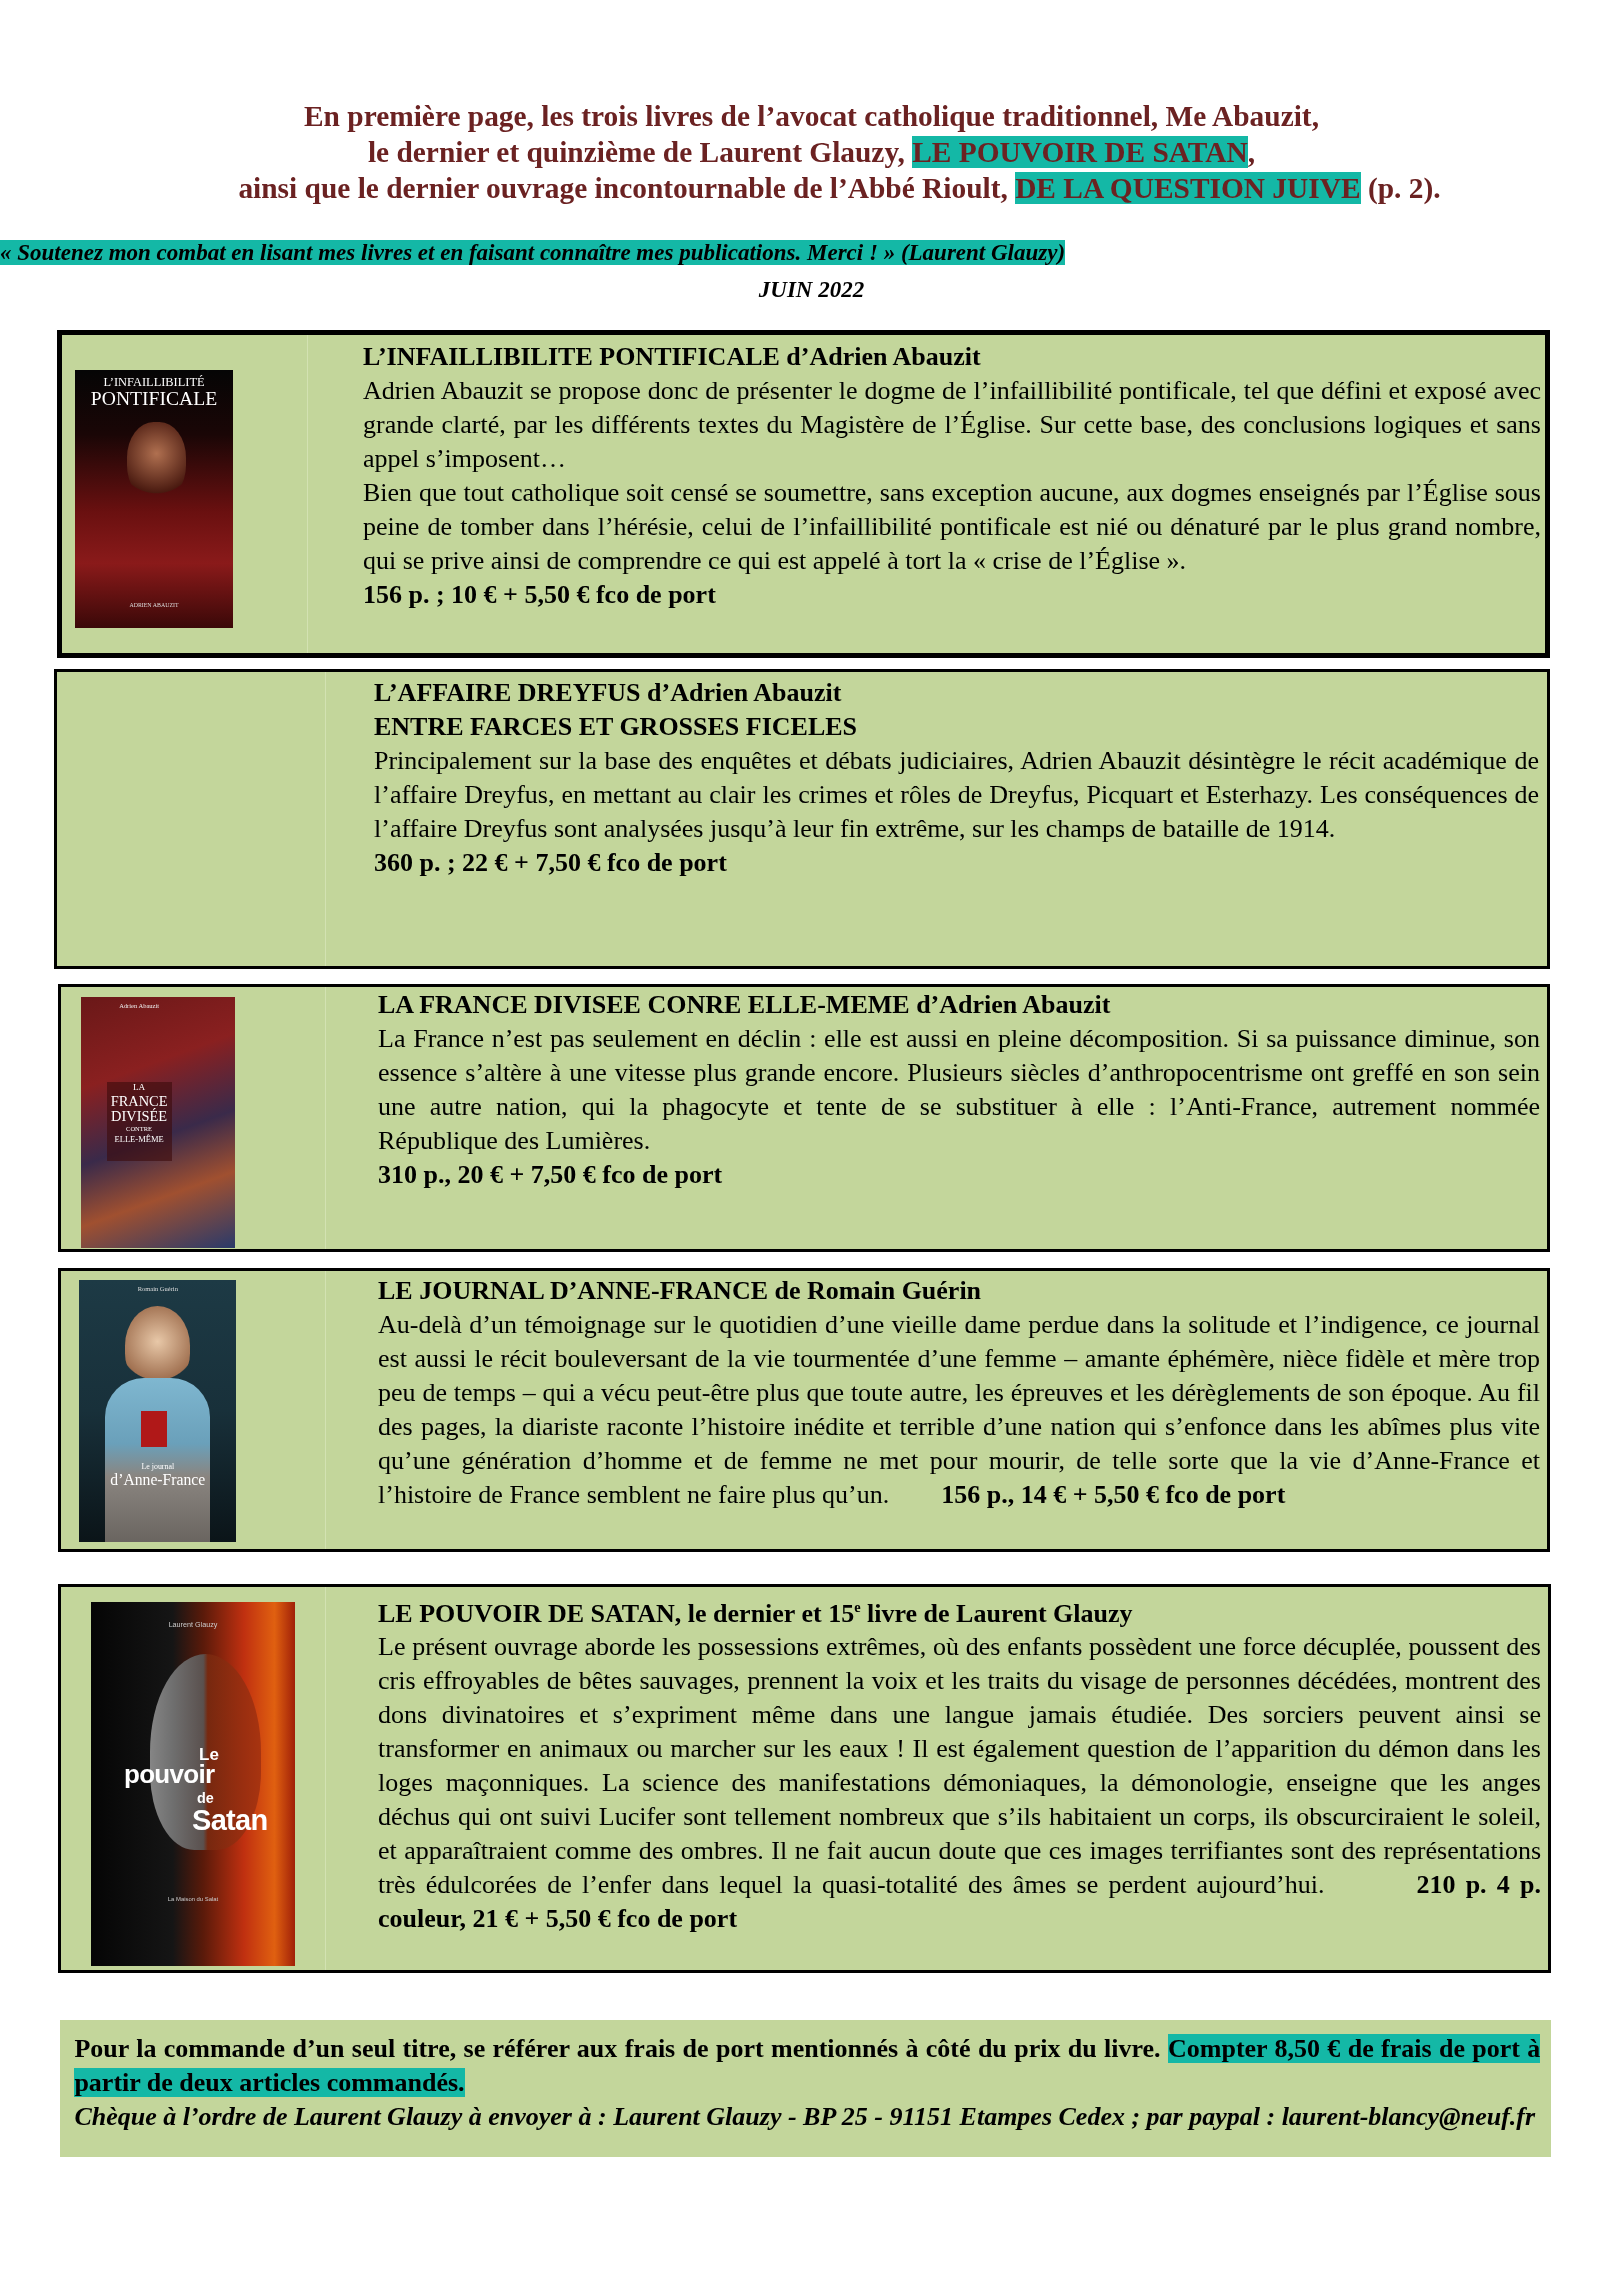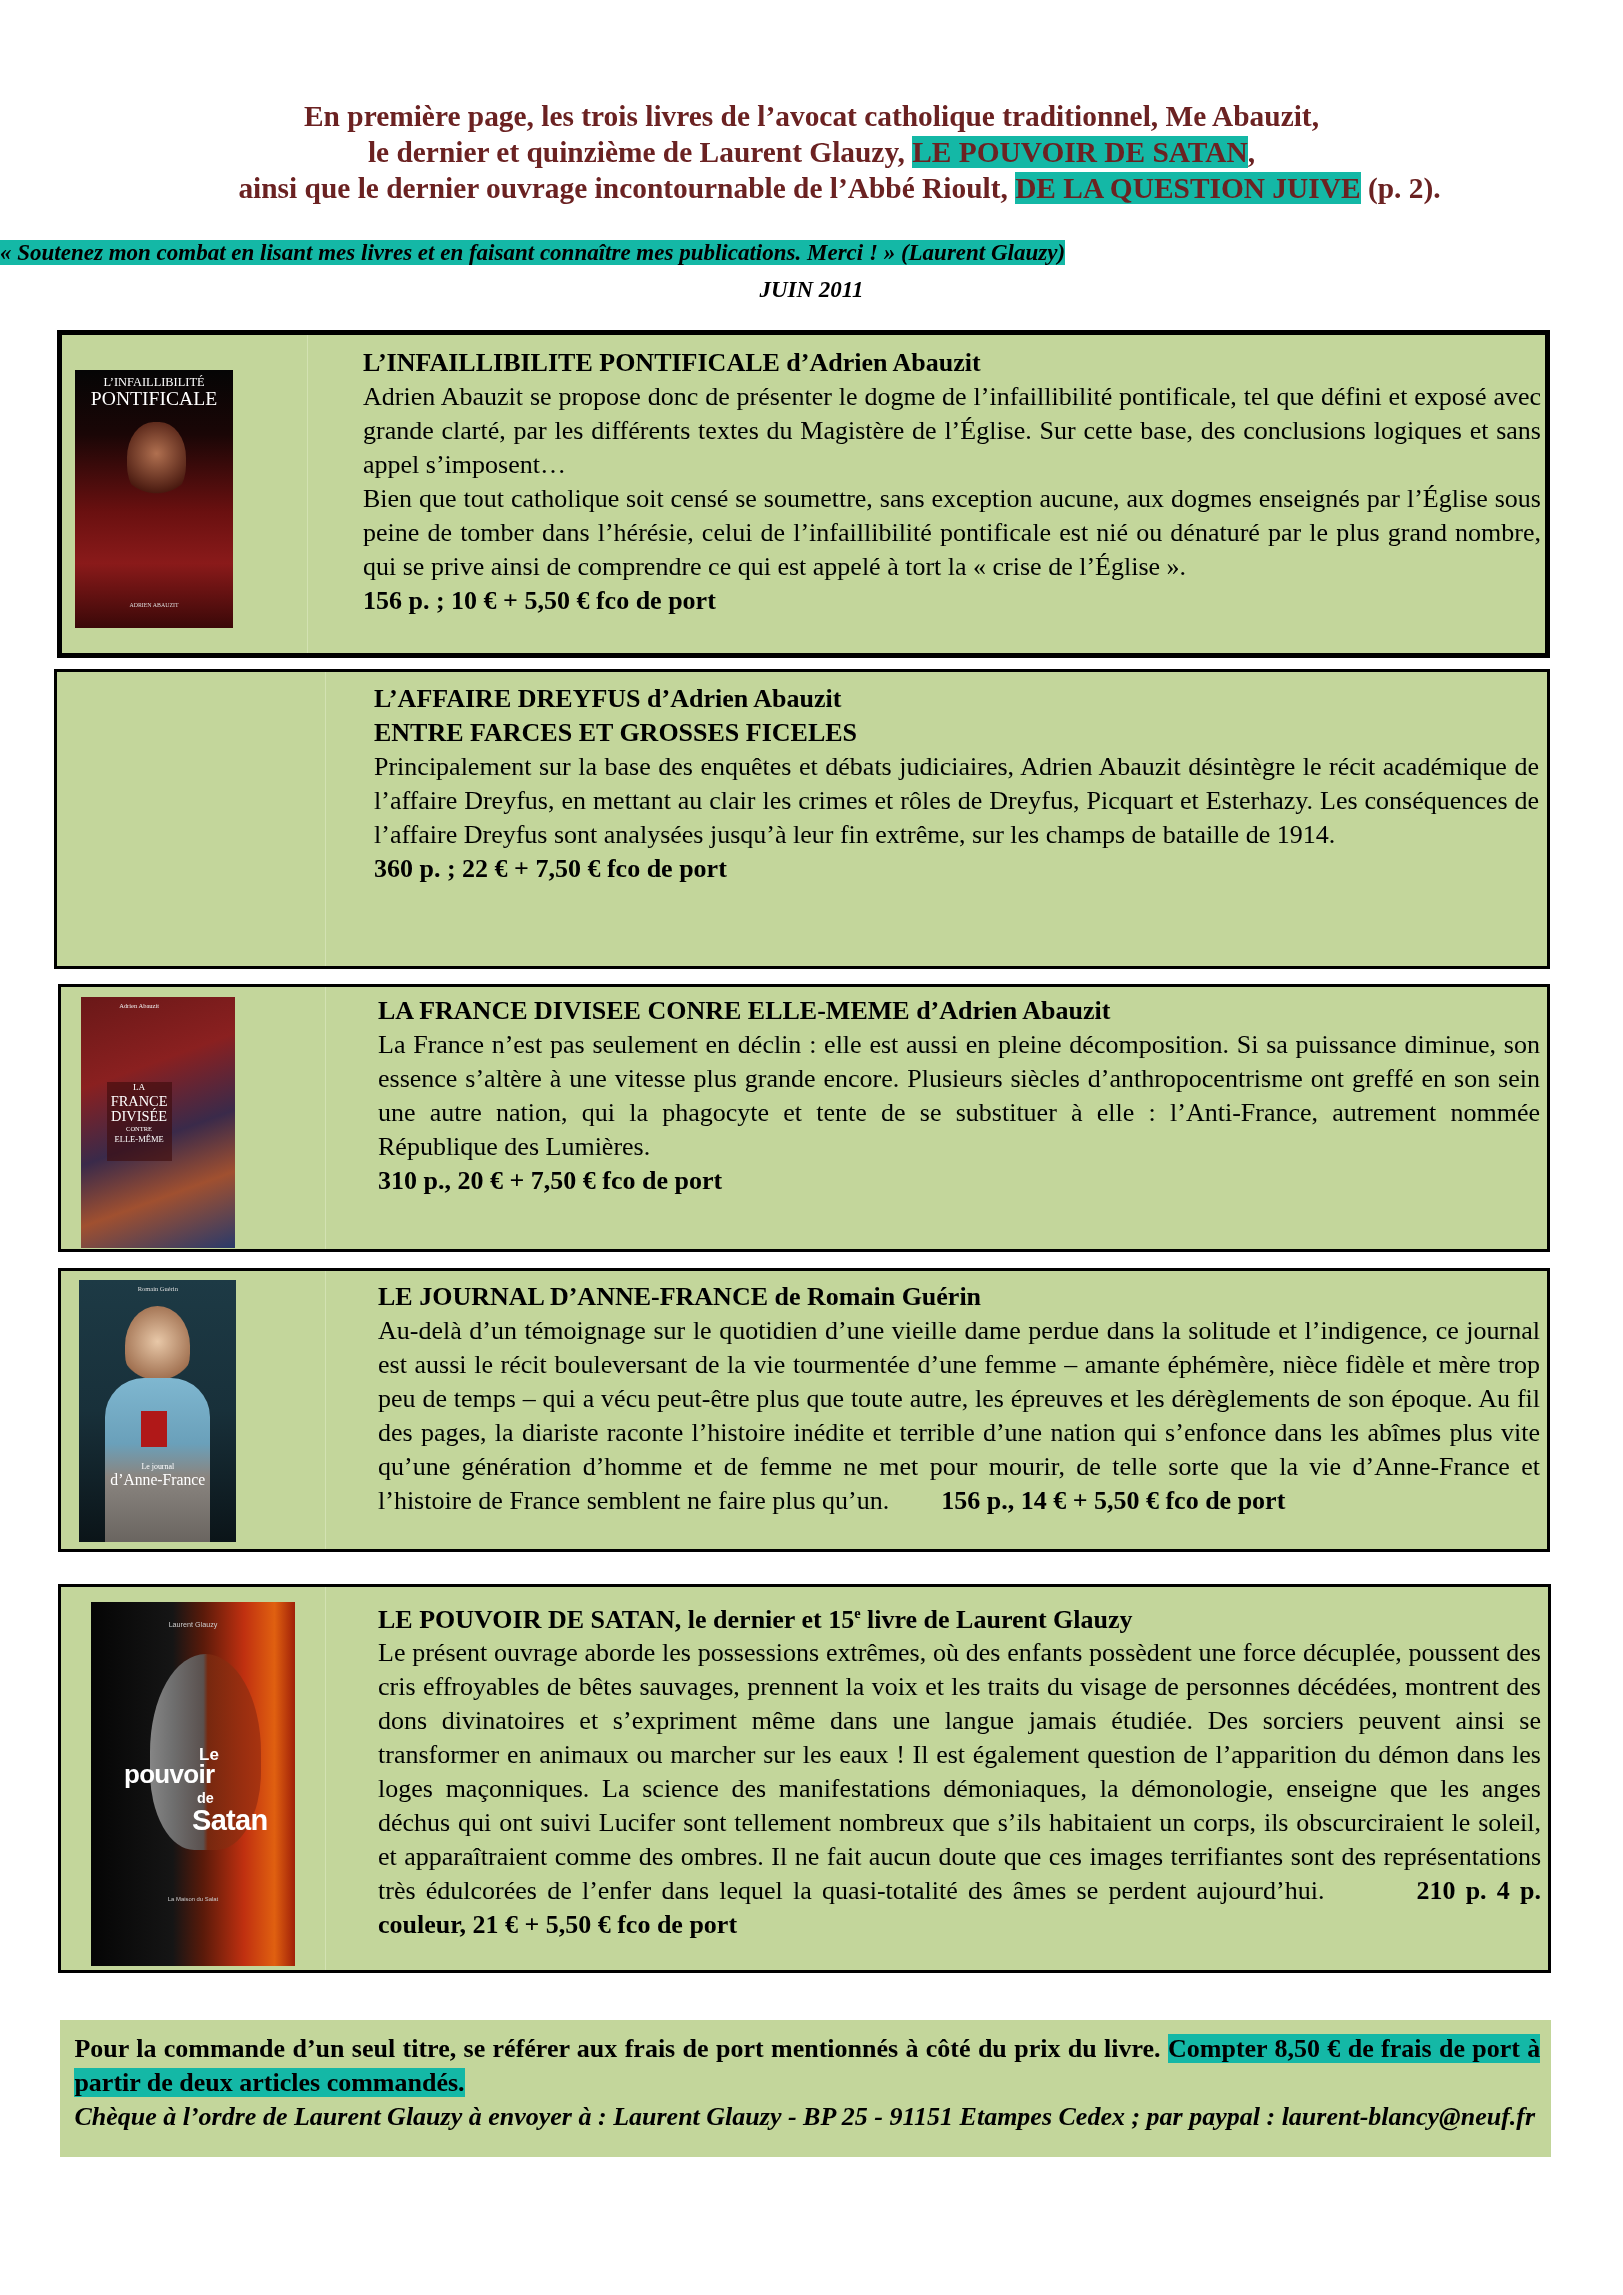--- a/index.html
+++ b/index.html
@@ -9,21 +9,21 @@
   .hdr { left:0; width:1623px; text-align:center; font-weight:bold; color:#6b2222;
          font-size:29.4px; line-height:36px; }
   .hl { background:#14b8a6; }
   .quote { left:0; width:1519px; text-align:left; top:237px; font-size:23px; line-height:31px;
            font-weight:bold; font-style:italic; }
   .date { left:0; width:1623px; text-align:center; top:274px; font-size:23px; line-height:31px;
           font-weight:bold; font-style:italic; }
   .box { background:#c3d69b; border:5.2px solid #000; box-sizing:border-box; }
   .box .split { position:absolute; top:0; bottom:0; width:1.3px; background:#d3e2b2; }
   .cover { position:absolute; overflow:hidden; }
-  .text { position:absolute; font-size:26px; line-height:34px; text-align:justify;margin-top:6px; }
+  .text { position:absolute; font-size:26px; line-height:34px; text-align:justify; }
   .text .t { font-weight:bold; display:block; text-align:left; }
   .text .p { display:block; }
   .text .price { font-weight:bold; }
   .footer { left:60px; top:2020px; width:1491px; height:137px; background:#c3d69b; }
   .footer .ft { position:absolute; left:14.4px; top:11.8px; width:1466px; font-size:26px; line-height:34px; text-align:justify; }
   .b { font-weight:bold; }
   .i { font-style:italic; font-weight:bold; }
   
   .cv-title { position:absolute; left:0; width:100%; text-align:center; color:#fff; font-family:"Liberation Serif", serif; }
 </style>
@@ -31,21 +31,21 @@
 <body>
 
 <div class="abs hdr" style="top:98px;">En première page, les trois livres de l’avocat catholique traditionnel, Me Abauzit,</div>
 <div class="abs hdr" style="top:134px;">
   <span>le dernier et quinzième de Laurent Glauzy, </span><span class="hl">LE POUVOIR DE SATAN</span><span>,</span>
 </div>
 <div class="abs hdr" style="top:170px;padding-left:28px;">
   <span>ainsi que le dernier ouvrage incontournable de l’Abbé Rioult, </span><span class="hl">DE LA QUESTION JUIVE</span><span> (p. 2).</span>
 </div>
 <div class="abs quote"><span class="hl">« Soutenez mon combat en lisant mes livres et en faisant connaître mes publications. Merci ! » (Laurent Glauzy)</span></div>
-<div class="abs date">JUIN 2011</div>
+<div class="abs date">JUIN 2022</div>
 
 <div class="abs box" style="left:57px; top:330px; width:1493px; height:328px;">
   <div class="split" style="left:245px;"></div>
   <div class="cover" style="left:13px; top:35px; width:158px; height:258px; background:linear-gradient(180deg,#050505 0%,#1a0606 25%,#6a1010 55%,#8a1a1a 75%,#3a0808 100%);">
     <div style="position:absolute; left:52px; top:52px; width:59px; height:79px; border-radius:45%; background:radial-gradient(circle at 50% 40%,#b07050,#4a1a10 70%,transparent 72%);"></div>
     <div class="cv-title" style="top:5.2px; font-size:12.4px;">L’INFAILLIBILITÉ</div>
     <div class="cv-title" style="top:18.3px; font-size:19.6px;">PONTIFICALE</div>
     <div class="cv-title" style="top:232px; font-size:5.9px; color:#ddd;">ADRIEN ABAUZIT</div>
   </div>
   <div class="text" style="left:301px; top:5.2px; width:1178px;">

